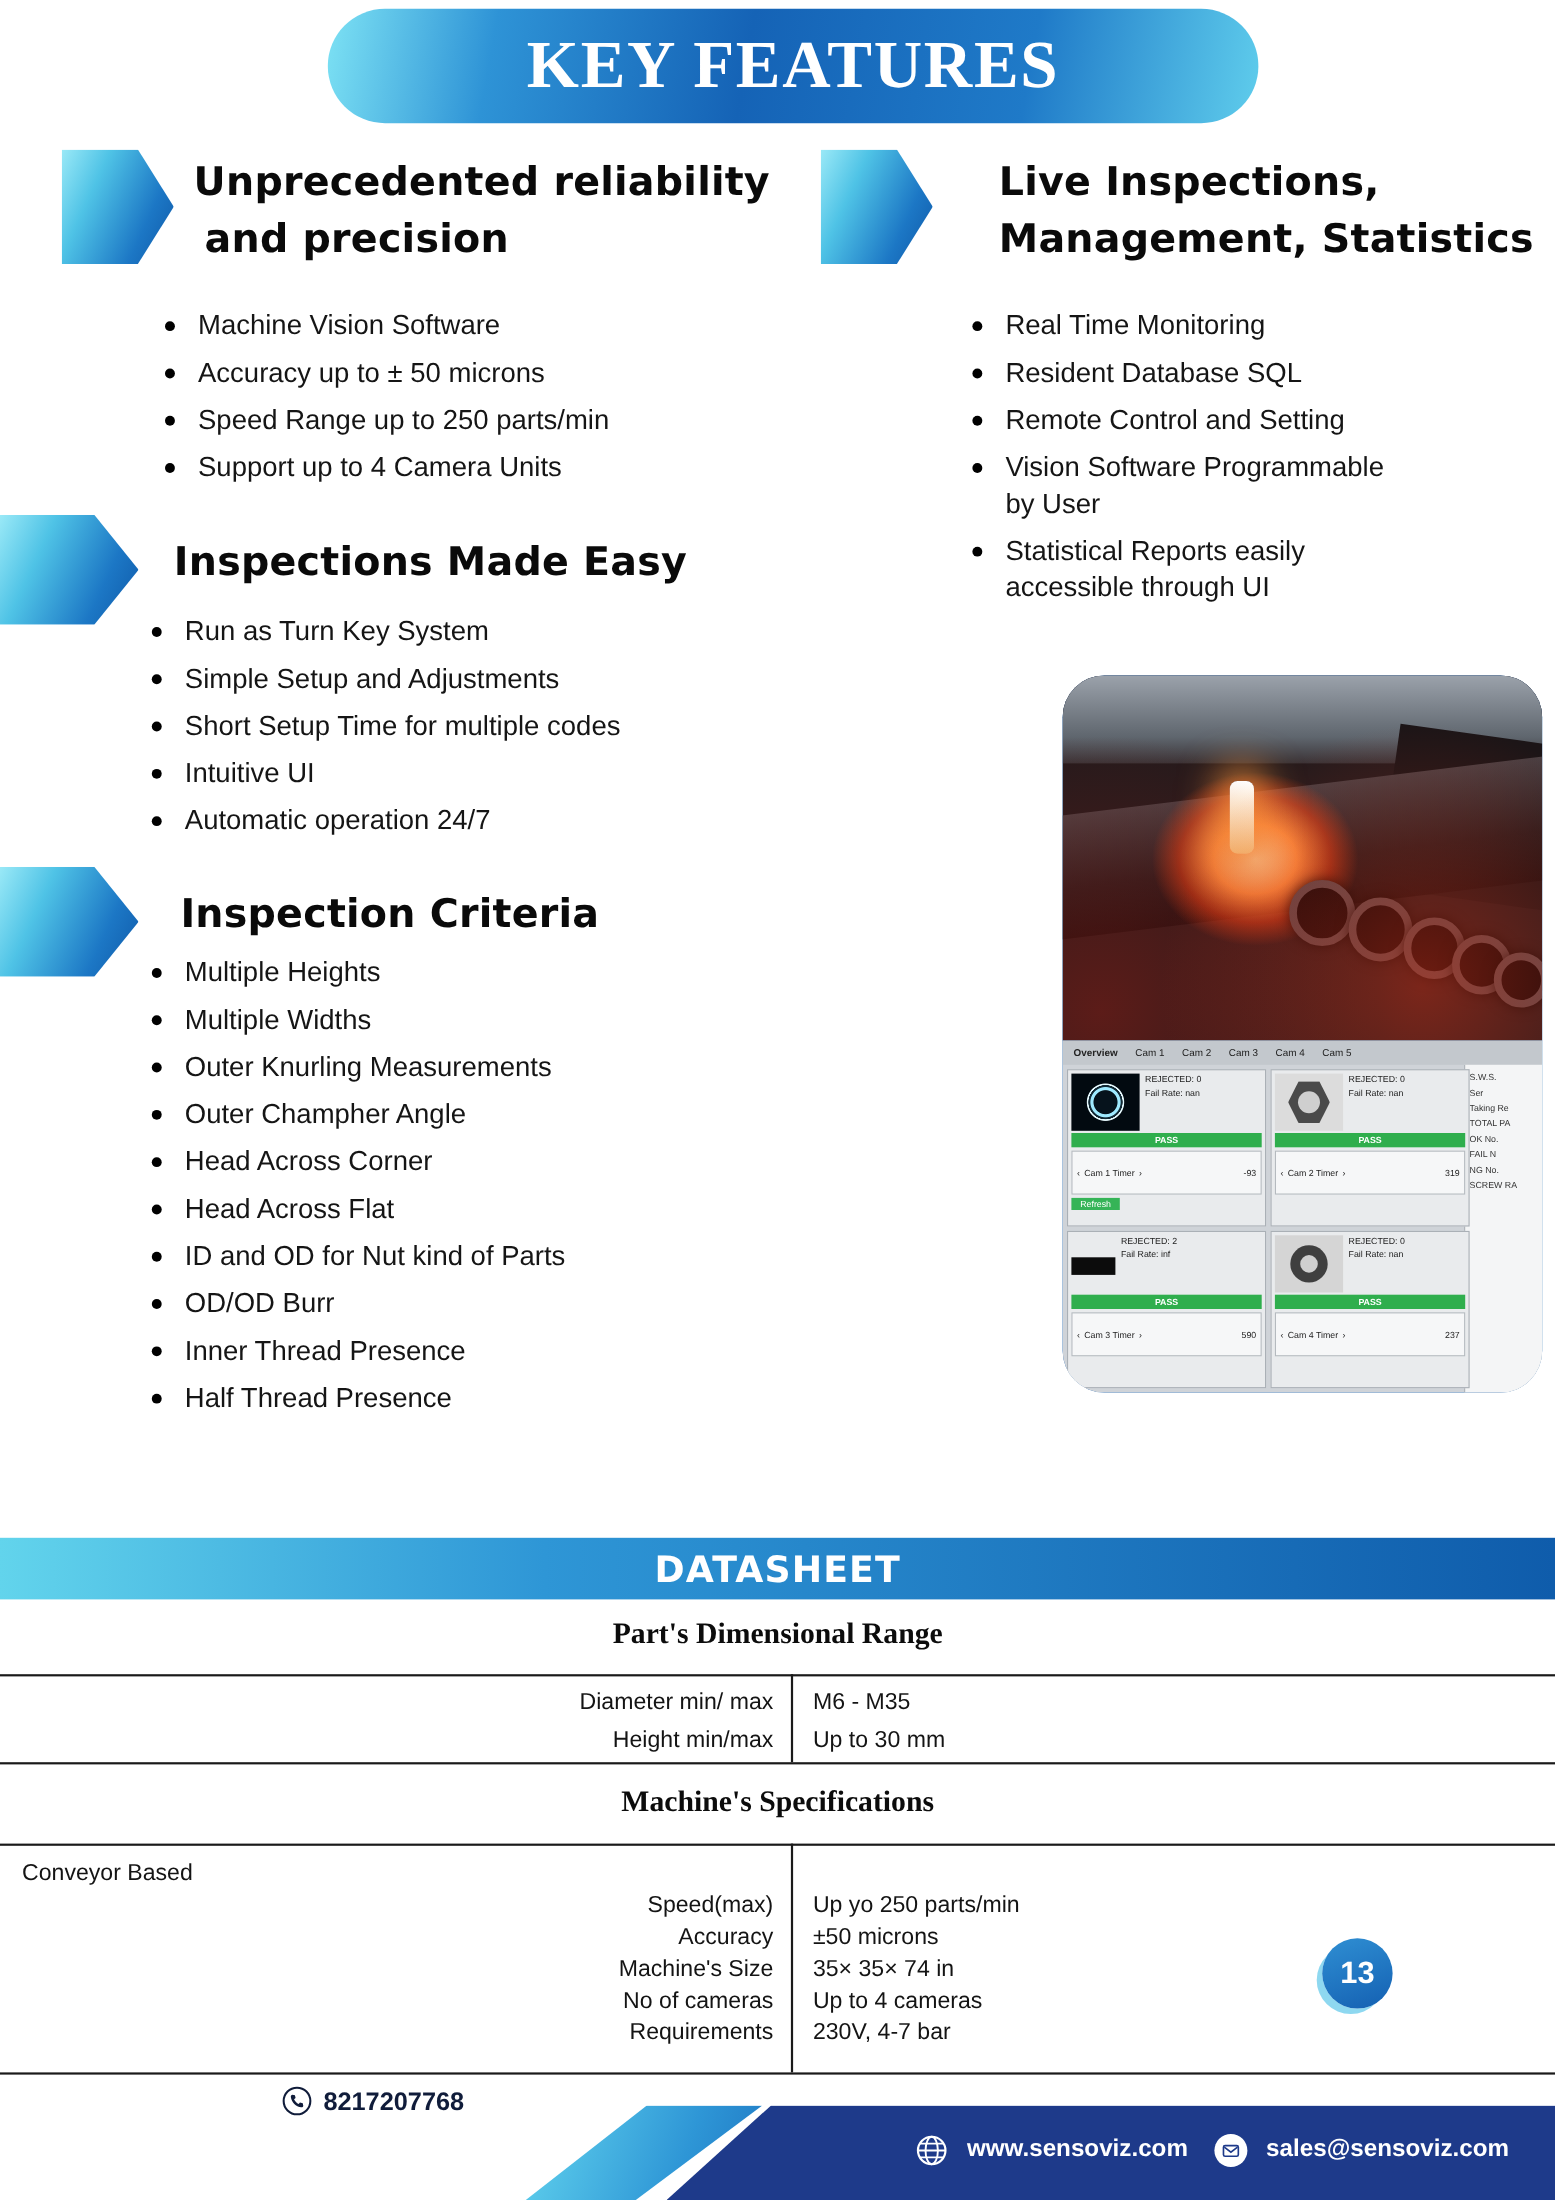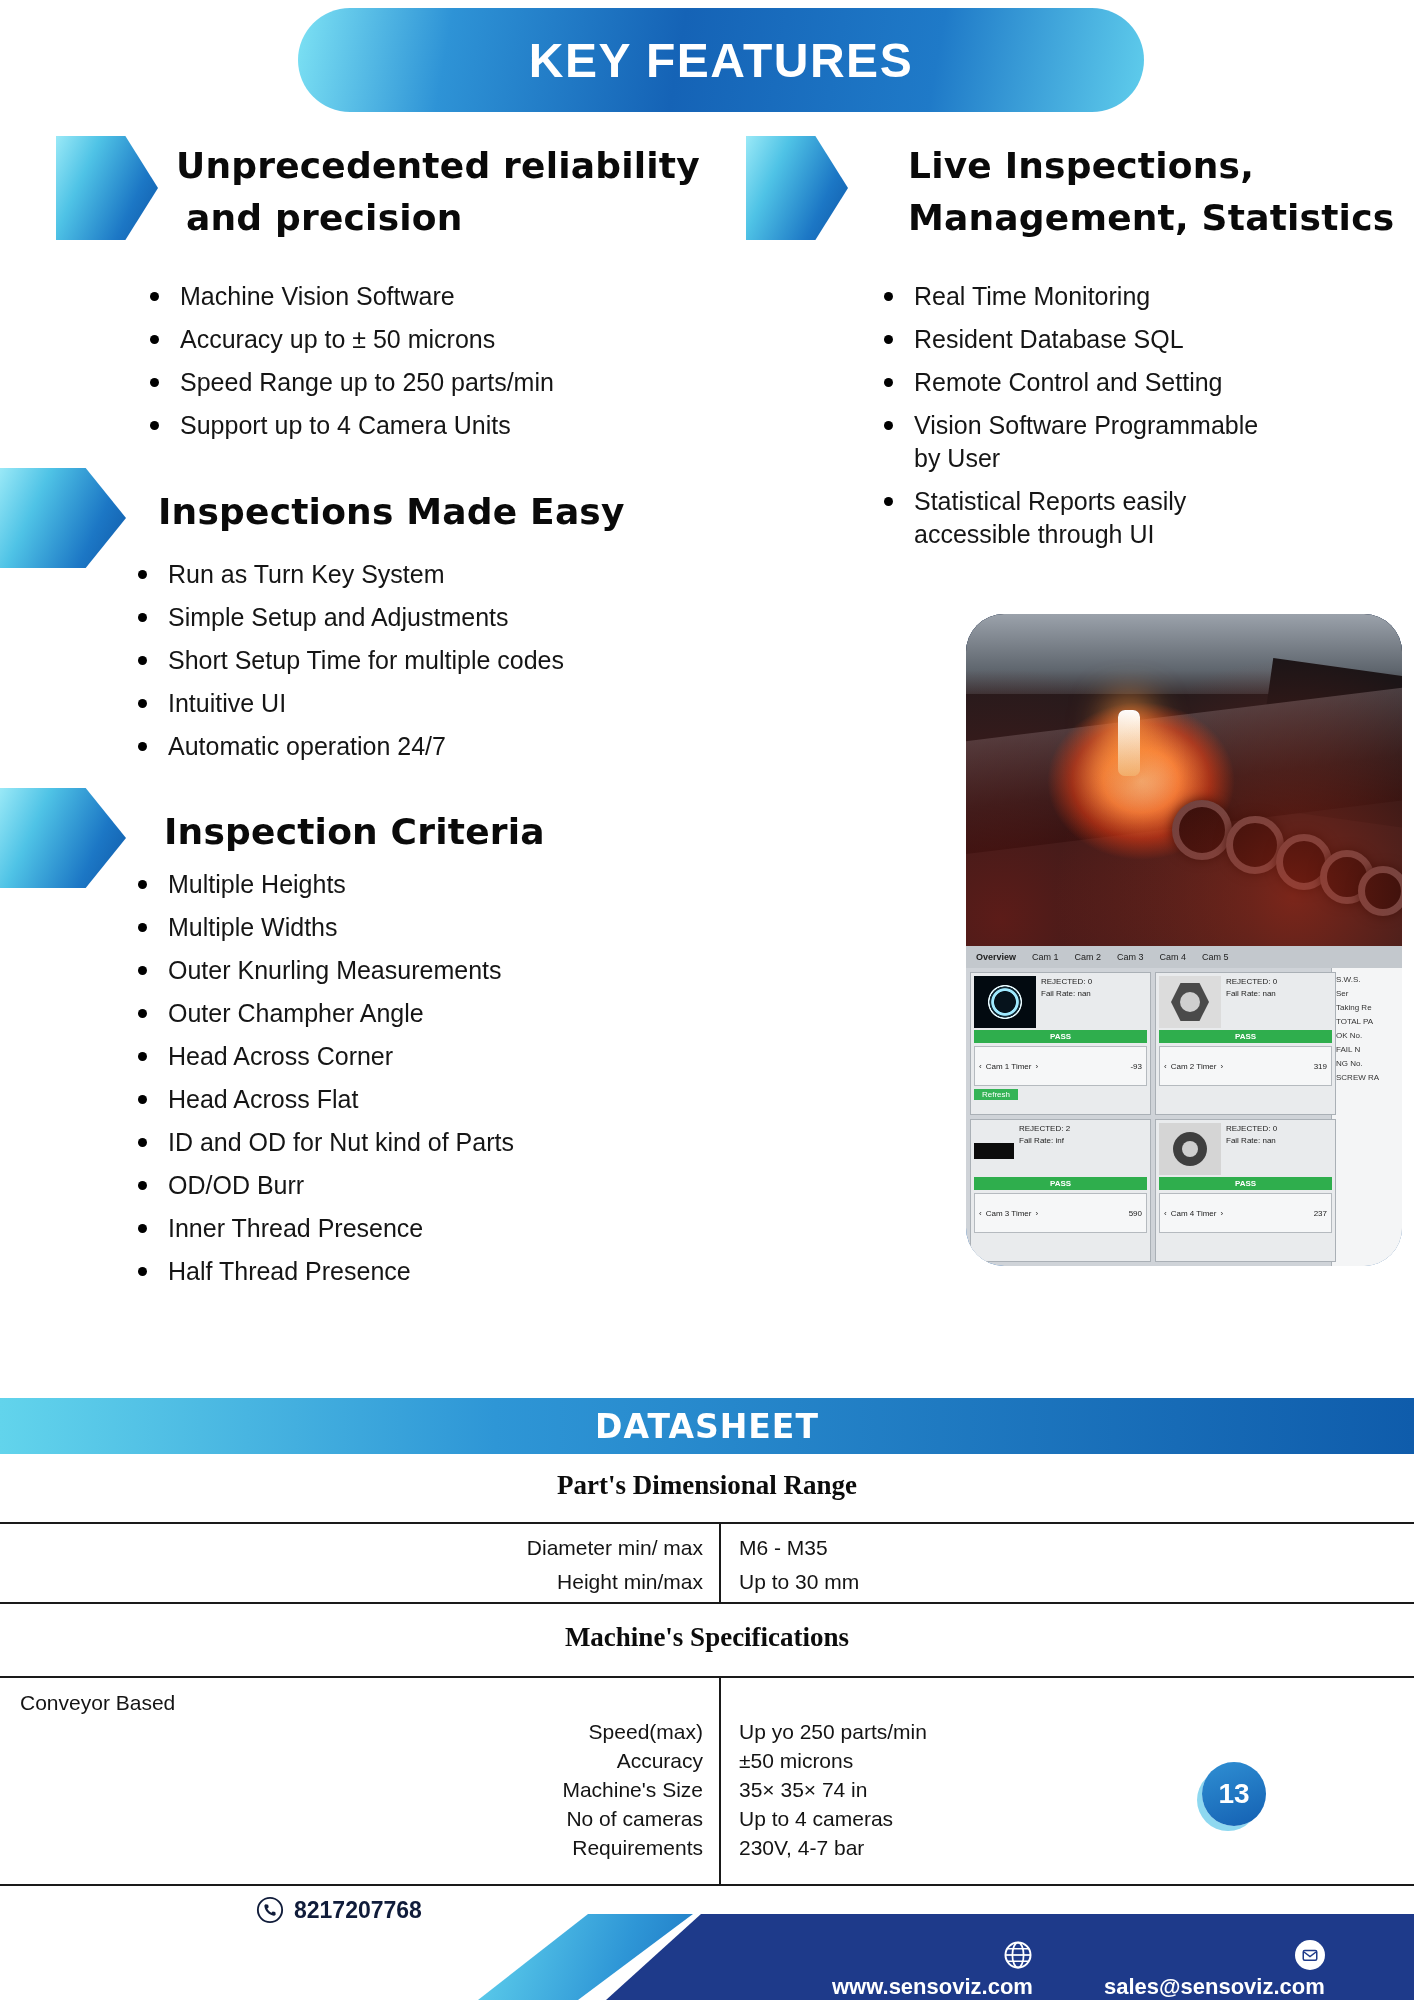--- a/index.html
+++ b/index.html
@@ -3,22 +3,22 @@
 <meta charset="utf-8">
 <style>
   html,body{margin:0;padding:0;background:#ffffff;}
   .page{position:relative;width:1414px;height:2000px;background:#fff;overflow:hidden;
         font-family:"Liberation Sans",sans-serif;color:#111;}
 
   
   .top-banner{position:absolute;left:298px;top:8px;width:846px;height:104px;border-radius:54px;
     background:linear-gradient(100deg,#7de2f4 0%,#2e93d6 18%,#1563b6 45%,#1f7ac8 75%,#5fcdec 100%);
     display:flex;align-items:center;justify-content:center;}
-  .top-banner span{font-family:Liberation Sans, sans-serif;
-    font-size:48px;font-weight:900;color:#fff;letter-spacing:1.5px;}
+  .top-banner span{font-family:Liberation Serif, serif;
+    font-size:61px;font-weight:900;color:#fff;letter-spacing:1.5px;}
 
   
   .arrow{position:absolute;
     background:linear-gradient(115deg,#9ae9f7 0%,#4fc3e6 30%,#1c77c5 72%,#0f59a8 100%);
     clip-path:polygon(0 0,68% 0,100% 50%,68% 100%,0 100%);}
   .arrow.a1{left:56px;top:136px;width:102px;height:104px;}
   .arrow.a2{left:0;top:468px;width:126px;height:100px;}
   .arrow.a3{left:0;top:788px;width:126px;height:100px;}
   .arrow.a4{left:746px;top:136px;width:102px;height:104px;}
 
@@ -128,22 +128,22 @@
   .phone-group{position:absolute;left:256px;top:1896px;display:flex;align-items:center;gap:10px;
     font-size:23px;font-weight:bold;color:#101c3a;}
   .pagenum{position:absolute;left:1202px;top:1762px;width:64px;height:64px;border-radius:50%;
     background:linear-gradient(160deg,#2f8fd3,#1460b2);display:flex;align-items:center;justify-content:center;
     color:#fff;font-size:28px;font-weight:bold;box-shadow:-6px 6px 0 -1px #8ed8f0;}
   .footer-accent{position:absolute;left:478px;top:1914px;width:262px;height:86px;
     background:linear-gradient(110deg,#62d4ee 0%,#2e96d6 55%,#1668ba 100%);
     clip-path:polygon(110px 0,215px 0,100px 100%,0 100%);}
   .footer-bar{position:absolute;left:606px;top:1914px;width:808px;height:86px;background:#1e3a8a;
     clip-path:polygon(95px 0,100% 0,100% 100%,0 100%);}
-  .site-group,.mail-group{position:absolute;display:flex;align-items:flex-end;gap:4px;
-    color:#fff;font-size:22px;font-weight:bold;flex-direction:column;}
+  .site-group,.mail-group{position:absolute;display:flex;align-items:flex-start;gap:17px;
+    color:#fff;font-size:22px;font-weight:bold;}
   .site-group{left:832px;top:1940px;}
   .mail-group{left:1104px;top:1940px;}
   .mail-icon-wrap{width:30px;height:30px;border-radius:50%;background:#fff;display:flex;
     align-items:center;justify-content:center;}
 </style>
 </head>
 <body>
 
 <div class="page">
 

